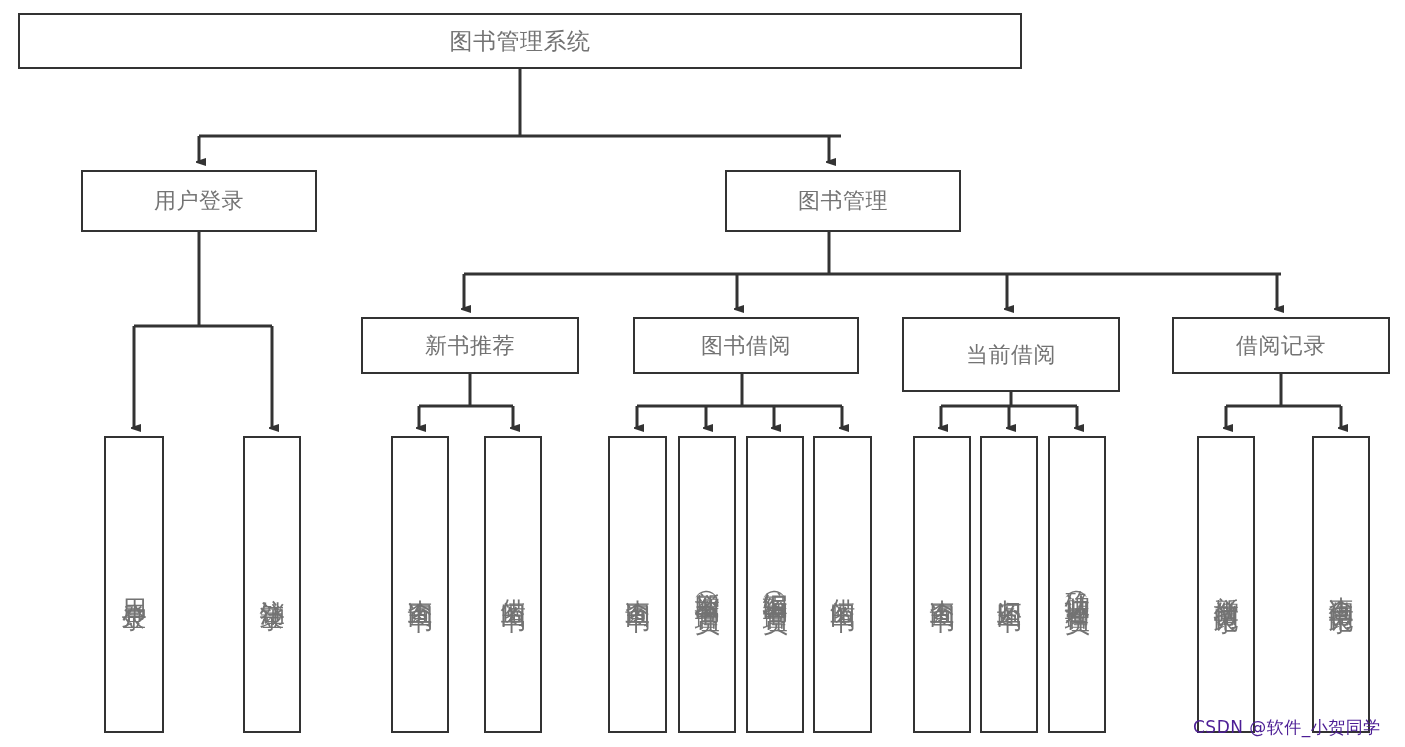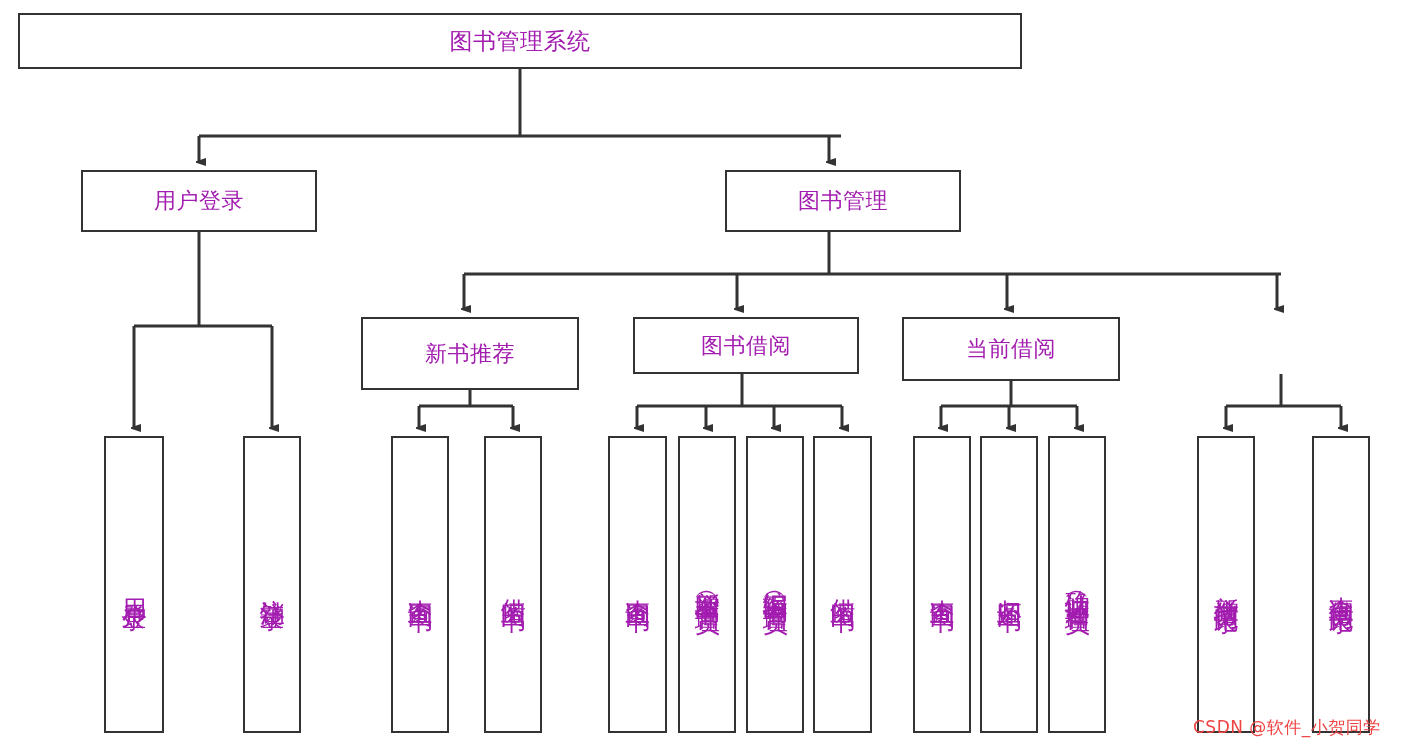--- a/index.html
+++ b/index.html
@@ -30,40 +30,40 @@
     position: absolute;
     box-sizing: border-box;
     border: 2px solid #333333;
     background: #ffffff;
     display: flex;
     align-items: center;
     justify-content: center;
     overflow: hidden;
   }
   .node-label {
-    color: #a21caf;
+    color: #737373;
     font-size: 22px;
     line-height: 1.15;
     letter-spacing: 0.5px;
     white-space: nowrap;
     text-align: center;
   }
   .node-box.vertical .node-label {
     writing-mode: vertical-rl;
     text-orientation: upright;
     font-size: 25px;
     letter-spacing: 3px;
     line-height: 1.1;
   }
   .node-box.root .node-label {
     font-size: 23px;
   }
   .watermark {
     position: absolute;
-    color: #ef4444;
+    color: #4c1d95;
     font-size: 17px;
     letter-spacing: 0.5px;
     white-space: nowrap;
     pointer-events: none;
   }
 </style>
 </head>
 <body>
 
 <div id="diagram-root">
@@ -122,28 +122,31 @@
     <span class="node-label">图书管理系统</span>
   </div>
 
   <div class="node-box" style="left:81px; top:170px; width:236px; height:62px;">
     <span class="node-label">用户登录</span>
   </div>
   <div class="node-box" style="left:725px; top:170px; width:236px; height:62px;">
     <span class="node-label">图书管理</span>
   </div>
 
-  <div class="node-box" style="left:361px; top:317px; width:218px; height:73px;">
+  <div class="node-box" style="left:361px; top:317px; width:218px; height:57px;">
     <span class="node-label">新书推荐</span>
   </div>
   <div class="node-box" style="left:633px; top:317px; width:226px; height:57px;">
     <span class="node-label">图书借阅</span>
   </div>
-  <div class="node-box" style="left:902px; top:317px; width:218px; height:64px;">
+  <div class="node-box" style="left:902px; top:317px; width:218px; height:75px;">
     <span class="node-label">当前借阅</span>
+  </div>
+  <div class="node-box" style="left:1172px; top:317px; width:218px; height:57px;">
+    <span class="node-label">借阅记录</span>
   </div>
 
   <div class="node-box vertical" style="left:104px; top:436px; width:60px; height:297px;">
     <span class="node-label">用户登录</span>
   </div>
   <div class="node-box vertical" style="left:243px; top:436px; width:58px; height:297px;">
     <span class="node-label">注销登录</span>
   </div>
   <div class="node-box vertical" style="left:391px; top:436px; width:58px; height:297px;">
     <span class="node-label">查询图书</span>

